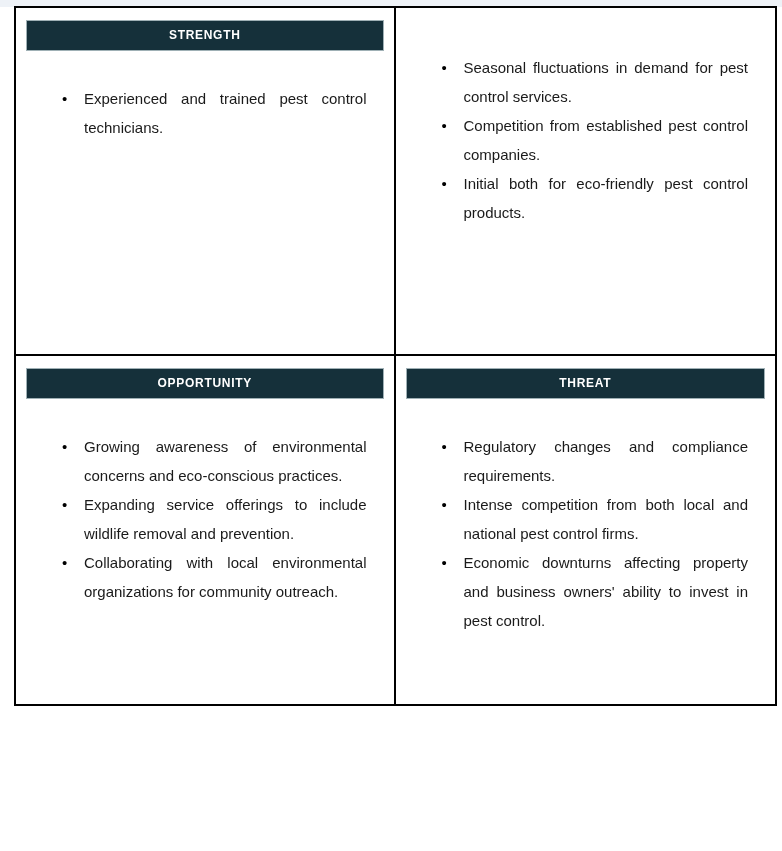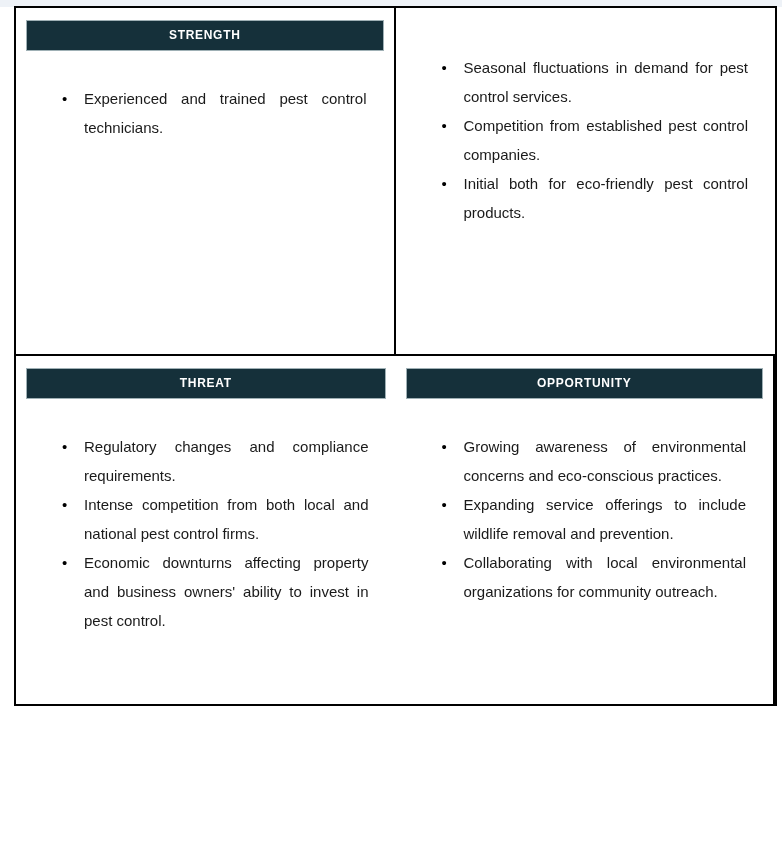--- a/index.html
+++ b/index.html
@@ -118,35 +118,35 @@
   <div class="quadrant row-top">
     <div class="quadrant-inner">
       <ul class="quadrant-list">
         <li><span class="txt">Seasonal fluctuations in demand for pest control services.</span></li>
         <li><span class="txt">Competition from established pest control companies.</span></li>
         <li><span class="txt">Initial both for eco-friendly pest control products.</span></li>
       </ul>
     </div>
   </div>
 
+  <div class="quadrant col-left">
+    <div class="quadrant-inner">
+      <div class="quadrant-header">OPPORTUNITY</div>
+      <ul class="quadrant-list">
+        <li><span class="txt">Growing awareness of environmental concerns and eco-conscious practices.</span></li>
+        <li><span class="txt">Expanding service offerings to include wildlife removal and prevention.</span></li>
+        <li><span class="txt">Collaborating with local environmental organizations for community outreach.</span></li>
+      </ul>
+    </div>
+  </div>
+
   <div class="quadrant">
     <div class="quadrant-inner">
       <div class="quadrant-header">THREAT</div>
       <ul class="quadrant-list">
         <li><span class="txt">Regulatory changes and compliance requirements.</span></li>
         <li><span class="txt">Intense competition from both local and national pest control firms.</span></li>
         <li><span class="txt">Economic downturns affecting property and business owners' ability to invest in pest control.</span></li>
       </ul>
     </div>
   </div>
 
-  <div class="quadrant col-left">
-    <div class="quadrant-inner">
-      <div class="quadrant-header">OPPORTUNITY</div>
-      <ul class="quadrant-list">
-        <li><span class="txt">Growing awareness of environmental concerns and eco-conscious practices.</span></li>
-        <li><span class="txt">Expanding service offerings to include wildlife removal and prevention.</span></li>
-        <li><span class="txt">Collaborating with local environmental organizations for community outreach.</span></li>
-      </ul>
-    </div>
-  </div>
-
 </div>
 
 </body></html>

